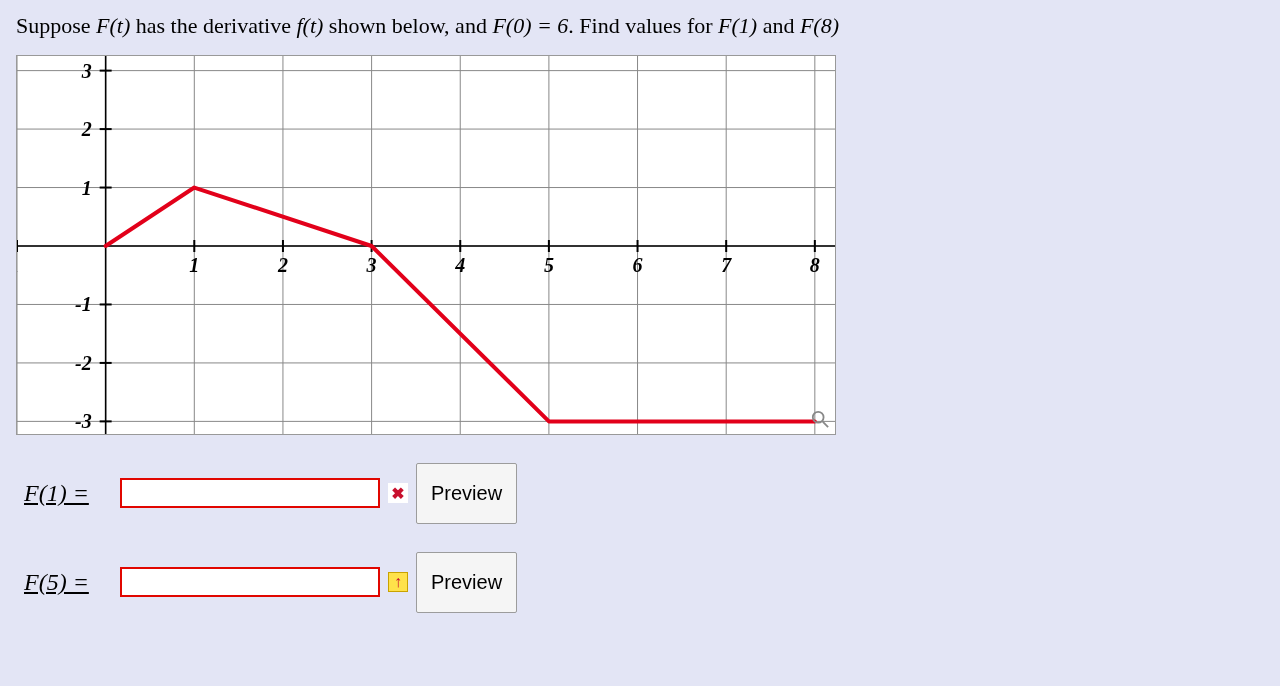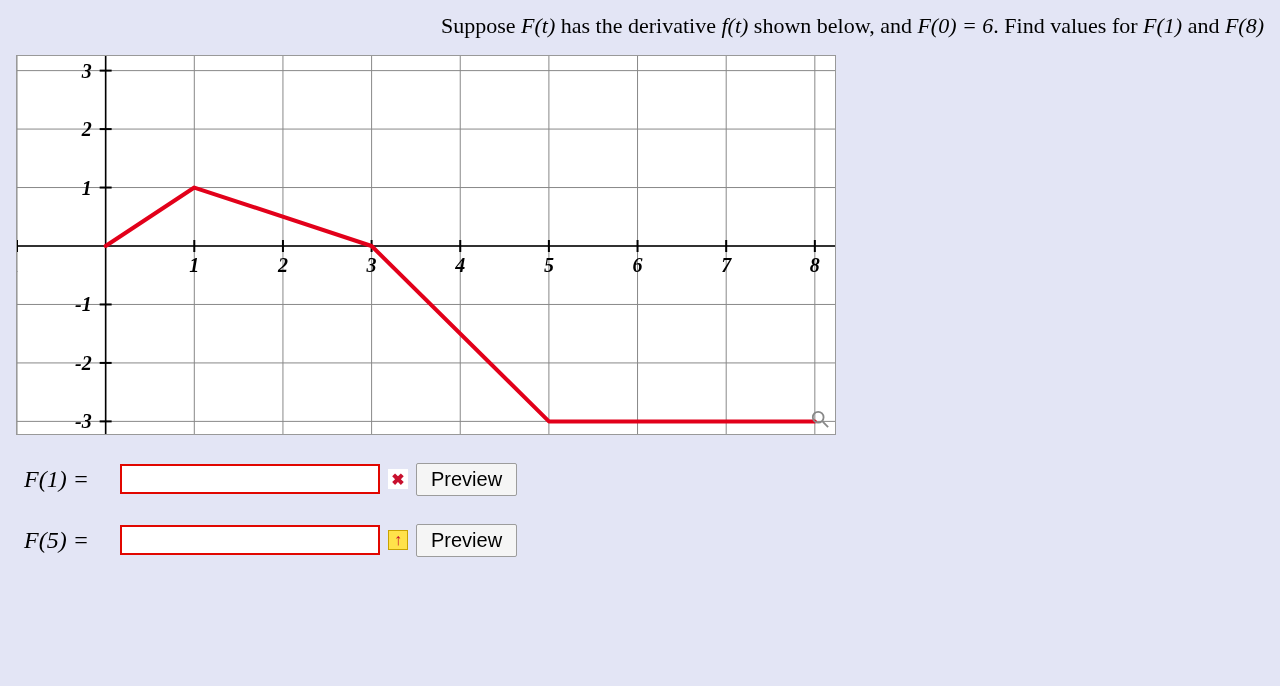--- a/index.html
+++ b/index.html
@@ -9,21 +9,20 @@
     background: #e3e5f5;
     font-family: "Times New Roman", Times, serif;
     font-size: 22px;
     color: #000;
     width: 1280px;
     height: 686px;
   }
   .prompt {
     margin: 0 0 14px 0;
     line-height: 1.3;
-    text-align: right;
   }
   .math-i { font-style: italic; font-family: "Times New Roman", Times, serif; }
   .chart-wrap {
     width: 820px;
     height: 380px;
     background: #fff;
     border: 1px solid #999;
     position: relative;
     overflow: hidden;
     margin-bottom: 28px;
@@ -41,21 +40,21 @@
   .dataline { stroke: #e2001a; stroke-width: 4; fill: none; stroke-linejoin: round; stroke-linecap: round;}
   .axis-tick { stroke: #000; stroke-width: 2; }
   .answers { padding-left: 8px; }
   .answer-row {
     display: flex;
     align-items: center;
     gap: 8px;
     margin: 18px 0 28px 0;
     font-size: 24px;
   }
-  .answer-row .lhs { min-width: 88px; font-style: italic; font-family:"Times New Roman",serif;}
+  .answer-row .lhs { min-width: 88px; font-style: italic; font-family:"Times New Roman",serif;text-decoration:underline;}
   .answer-input {
     width: 260px;
     height: 30px;
     border: 2px solid #e10600;
     background: #fff;
     padding: 2px 6px;
     font-size: 18px;
   }
   .status-mark {
     width: 20px; height: 20px;
@@ -65,21 +64,21 @@
     font-size:16px;
     font-family: Arial, sans-serif;
   }
   .status-wrong { color:#c8102e; font-weight:bold; background:#fff; border:1px solid #fff;}
   .status-warn  { background:#ffe24a; border:1px solid #c9a200; color:#c8102e; font-weight:bold; }
   .preview-btn {
     font-family: Arial, Helvetica, sans-serif;
     font-size: 20px;
     background: #f5f5f5;
     border: 1px solid #9c9c9c;
-    padding: 4px 14px;
+    padding: 18px 14px;
     border-radius: 2px;
     cursor: pointer;
   }
   .zoom-handle {
     position:absolute;
     right:6px; bottom:6px;
     width:18px; height:18px;
   }
 </style>
 </head>

